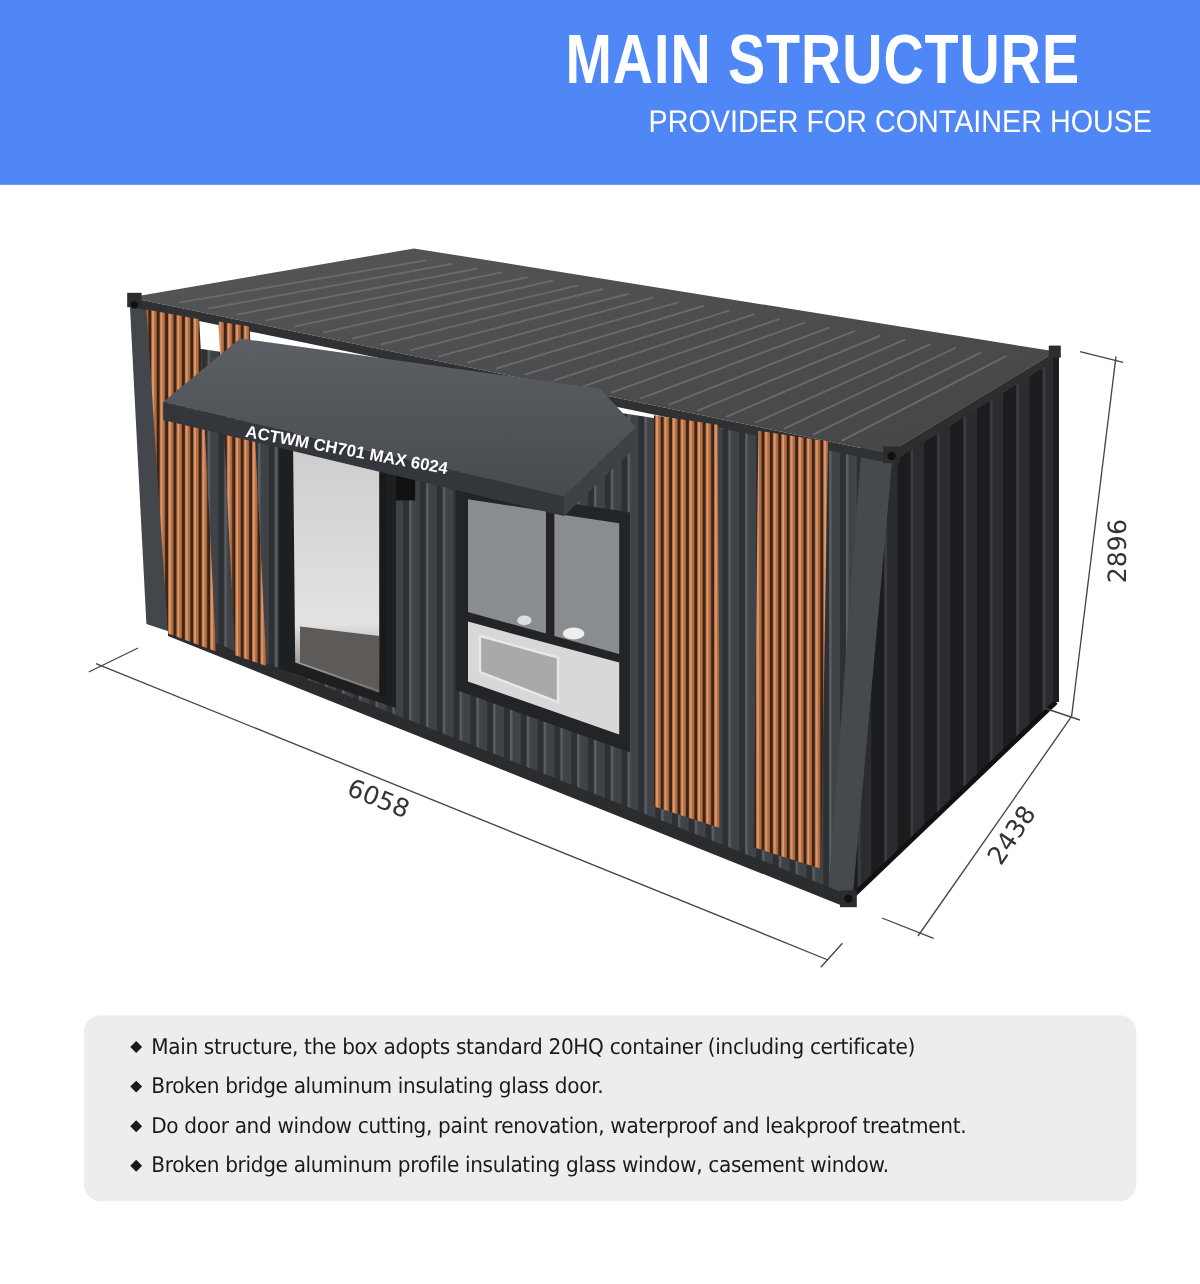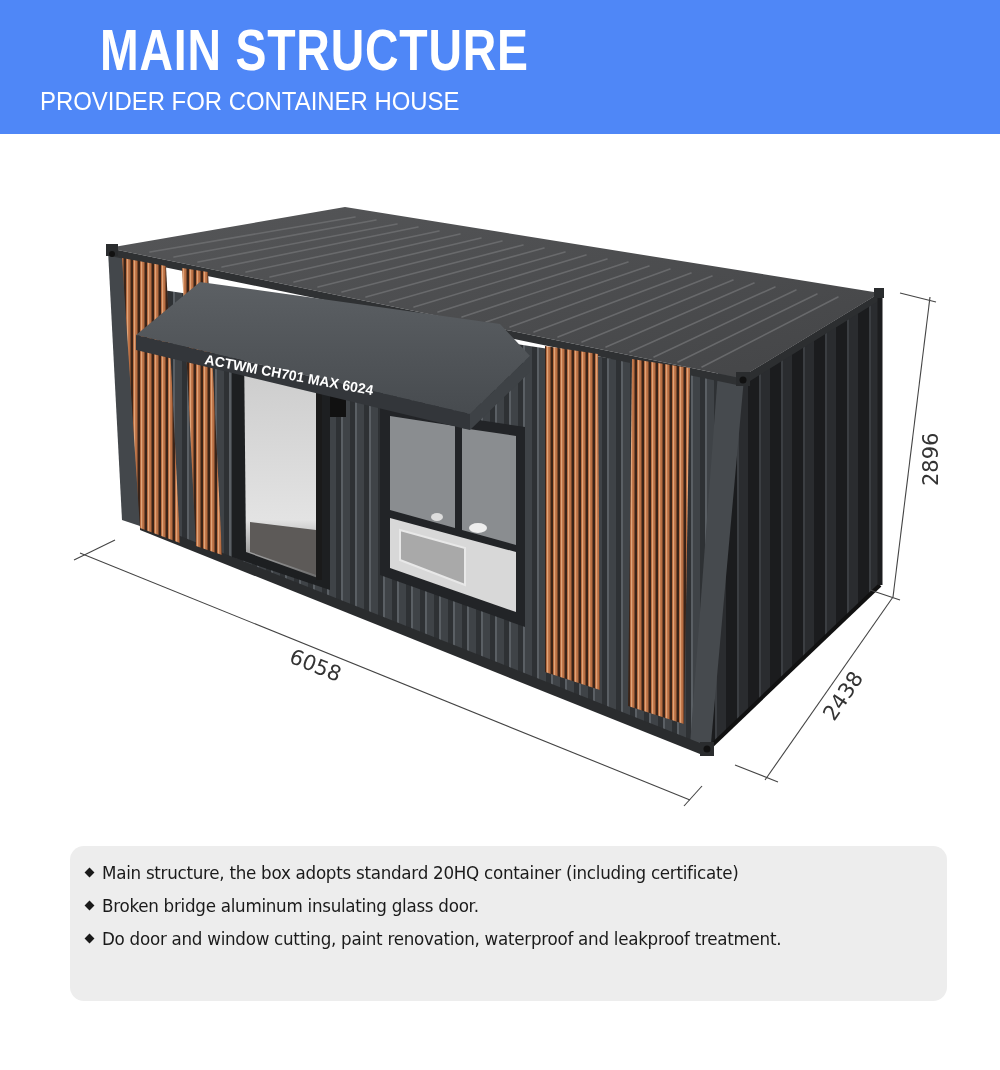--- a/index.html
+++ b/index.html
@@ -1,22 +1,22 @@
 <!DOCTYPE html>
 <html><head>
 <meta charset="utf-8">
 <style>
   * { box-sizing: border-box; margin: 0; padding: 0; }
   html, body { width: 1000px; height: 1070px; background: #ffffff; overflow: hidden; }
   body { position: relative; font-family: "DejaVu Sans", sans-serif; }
 
   .banner {
-    position: absolute; left: 0; top: 0; width: 1000px; height: 134px;
+    position: absolute; left: 0; top: 0; width: 1000px; height: 154px;
     background: #4f87f7;
-    text-align: left; color: #ffffff;
+    text-align: right; color: #ffffff;
   }
   .banner .title {
     position: absolute; left: 0; right: 0; top: 18px;
     font-family: "Liberation Sans", sans-serif;
     font-weight: 700; font-size: 58px; line-height: 64px;
     letter-spacing: 1px;
     transform: scaleX(0.80); transform-origin: 50% 50%;
   }
   .banner .subtitle {
     position: absolute; left: 0; right: 0; top: 86px;
@@ -24,21 +24,21 @@
     font-size: 26px; line-height: 30px;
     transform: scaleX(0.92); transform-origin: 50% 50%;
   }
 
   .illustration { position: absolute; left: 0; top: 134px; width: 1000px; height: 706px; }
   .illustration svg { position: absolute; left: 0; top: 0; }
 
   .features {
     position: absolute; left: 70px; top: 846px; width: 877px; height: 155px;
     background: #ededed; border-radius: 14px;
-    padding: 10px 0 0 16px;
+    padding: 10px 0 0 40px;
   }
   .features ul { list-style: none; }
   .features li {
     display: flex; align-items: center;
     height: 33px;
     font-family: "DejaVu Sans", sans-serif;
     font-size: 18px; color: #1a1a1a;
     letter-spacing: -0.3px;
   }
   .features .bullet {
@@ -203,14 +203,18 @@
       <span class="txt">Main structure, the box adopts standard 20HQ container (including certificate)</span>
     </li>
     <li>
       <span class="bullet"></span>
       <span class="txt">Broken bridge aluminum insulating glass door.</span>
     </li>
     <li>
       <span class="bullet"></span>
       <span class="txt">Do door and window cutting, paint renovation, waterproof and leakproof treatment.</span>
     </li>
+    <li>
+      <span class="bullet"></span>
+      <span class="txt">Broken bridge aluminum profile insulating glass window, casement window.</span>
+    </li>
   </ul>
 </div>
 
 </body></html>

